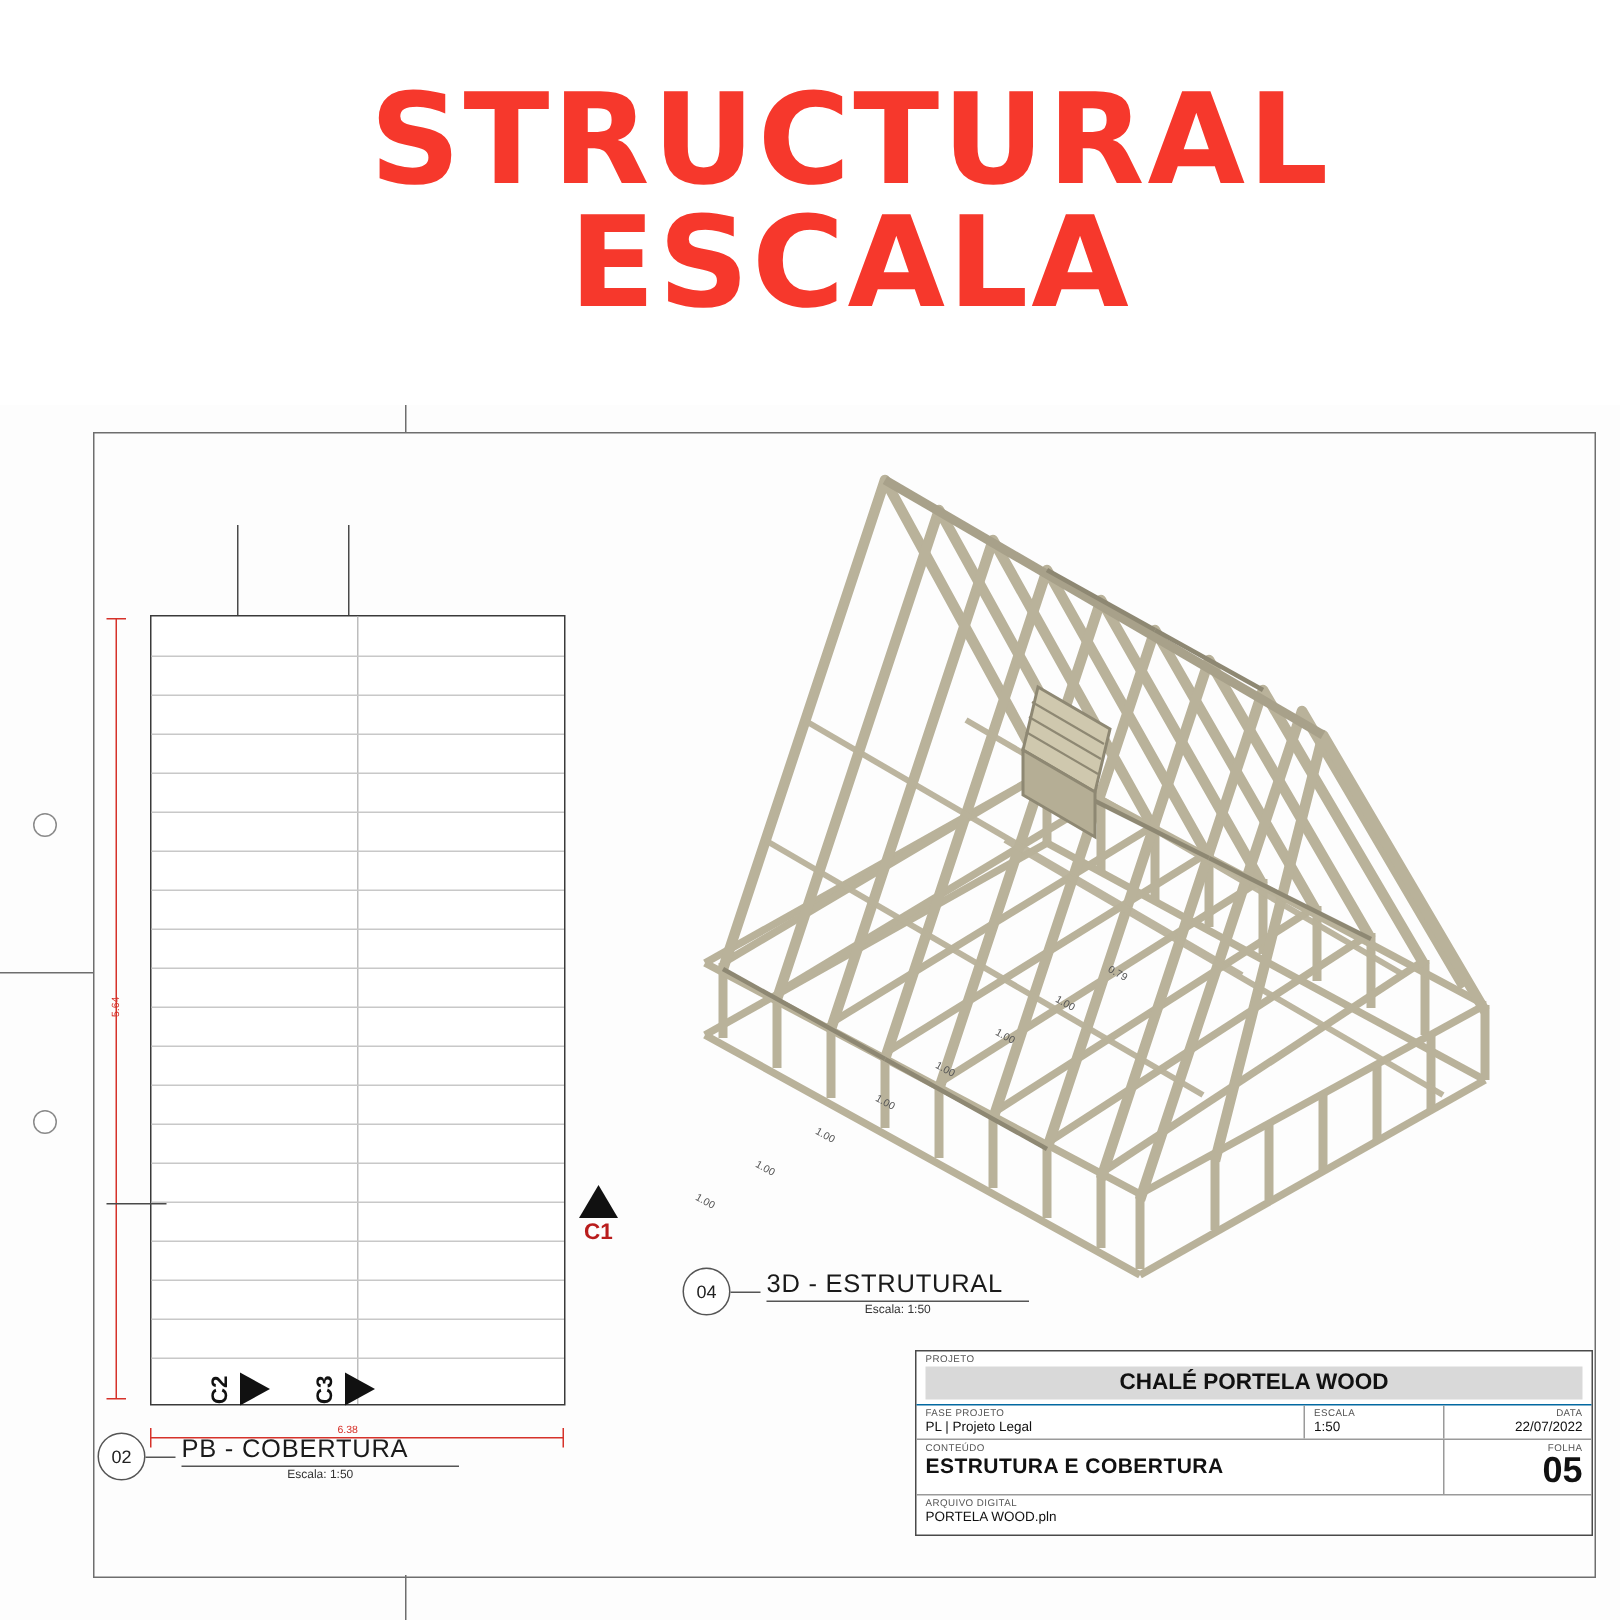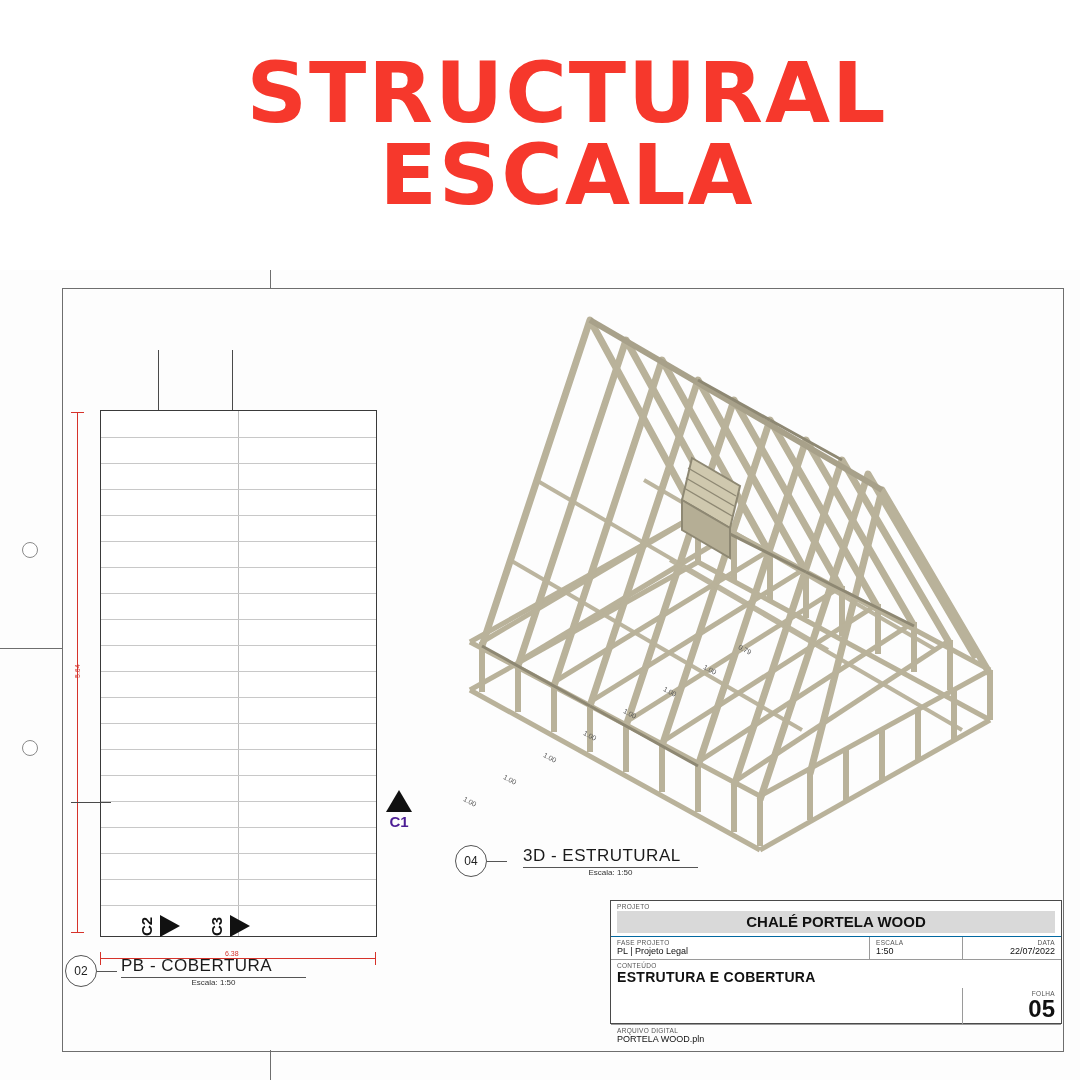--- a/index.html
+++ b/index.html
@@ -181,21 +181,21 @@
       <span class="sec-label">C2</span>
       <span class="tri-right" style="margin-left:4px;"></span>
     </div>
     <div class="sec-marker" style="left:112px;top:585px;">
       <span class="sec-label">C3</span>
       <span class="tri-right" style="margin-left:4px;"></span>
     </div>
 
     <div style="position:absolute;left:281px;top:460px;width:46px;text-align:center;">
       <div class="tri-up" style="margin:0 auto;"></div>
-      <div style="font-weight:bold;font-size:15px;color:#4c1d95;margin-top:1px;">C1</div>
+      <div style="font-weight:bold;font-size:15px;color:#b91c1c;margin-top:1px;">C1</div>
     </div>
     <div class="dim-red" style="left:-24px;top:472px;width:40px;height:1px;background:#4a4a4a;"></div>
   </div>
 
   <div class="callout" style="left:65px;top:685px;">
     <div class="callout-bubble">02</div>
     <div class="callout-rule" style="width:20px;"></div>
     <div style="margin-left:4px;">
       <div class="callout-title">PB - COBERTURA</div>
       <div class="callout-rule" style="width:185px;margin-top:1px;"></div>
@@ -312,21 +312,21 @@
     <div class="dim-mini" style="left:153px;top:442px;transform:rotate(29deg);">1.00</div>
     <div class="dim-mini" style="left:193px;top:420px;transform:rotate(29deg);">1.00</div>
     <div class="dim-mini" style="left:233px;top:398px;transform:rotate(29deg);">1.00</div>
     <div class="dim-mini" style="left:273px;top:376px;transform:rotate(29deg);">1.00</div>
     <div class="dim-mini" style="left:308px;top:356px;transform:rotate(29deg);">0.79</div>
   </div>
 
   <div class="callout" style="left:455px;top:575px;">
     <div class="callout-bubble">04</div>
     <div class="callout-rule" style="width:20px;"></div>
-    <div style="margin-left:16px;">
+    <div style="margin-left:4px;">
       <div class="callout-title">3D -  ESTRUTURAL</div>
       <div class="callout-rule" style="width:175px;margin-top:1px;"></div>
       <div class="callout-scale" style="width:175px;">Escala: 1:50</div>
     </div>
   </div>
 
   <div id="titleblock">
     <div id="tb-projeto-row">
       <div class="tb-mini">PROJETO</div>
       <div id="tb-project-name">CHALÉ PORTELA WOOD</div>
@@ -345,21 +345,21 @@
         <div class="tb-mini tb-right">DATA</div>
         <div class="tb-val tb-right">22/07/2022</div>
       </div>
     </div>
 
     <div class="tb-row">
       <div class="tb-cell grow">
         <div class="tb-mini">CONTEÚDO</div>
         <div class="tb-val big">ESTRUTURA E COBERTURA</div>
       </div>
-      <div class="tb-cell bdr" style="width:86px;margin-top:28px;">
+      <div class="tb-cell bdr" style="width:86px;">
         <div class="tb-mini tb-right">FOLHA</div>
         <div class="tb-val huge tb-right">05</div>
       </div>
     </div>
 
     <div class="tb-cell">
       <div class="tb-mini">ARQUIVO DIGITAL</div>
       <div class="tb-val">PORTELA WOOD.pln</div>
     </div>
   </div>

